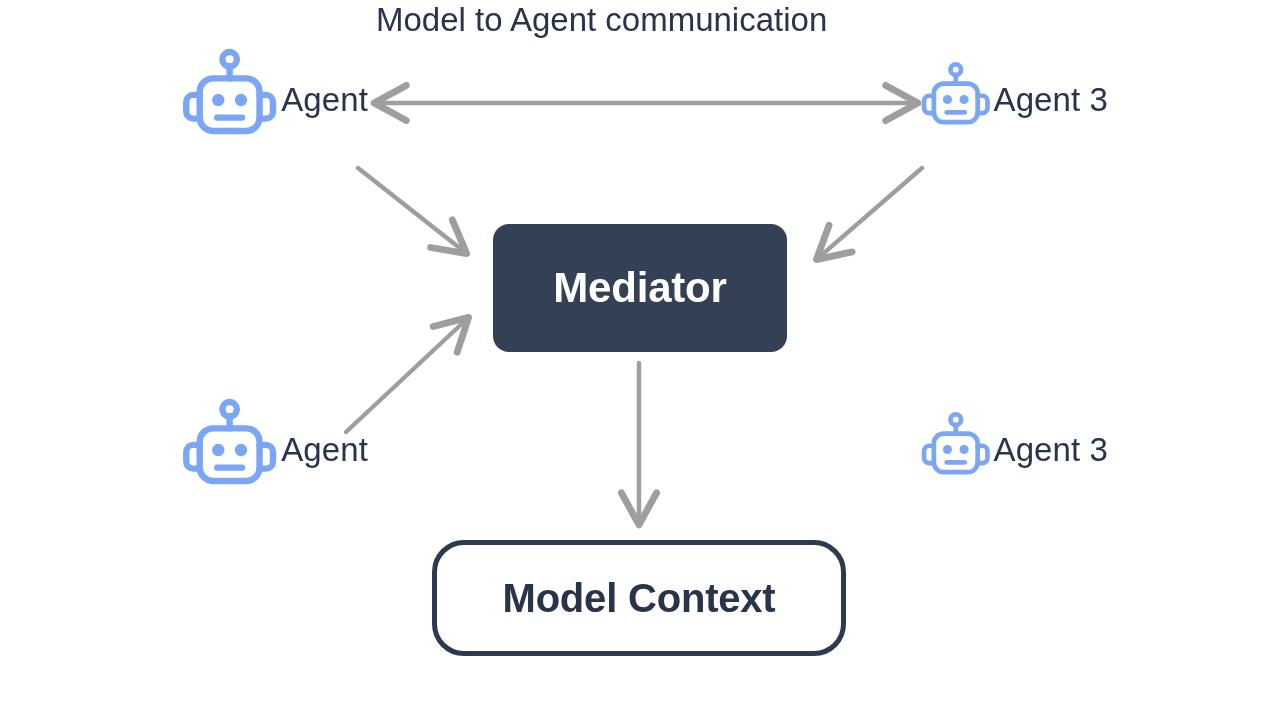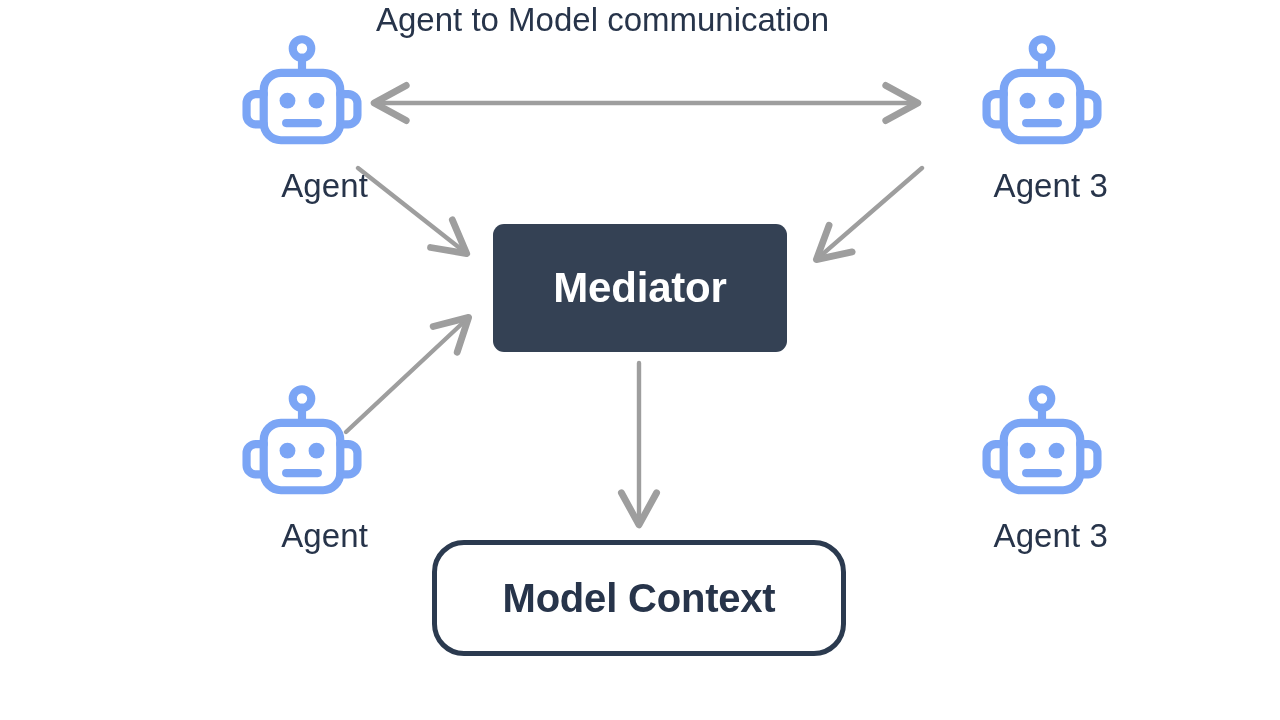--- a/index.html
+++ b/index.html
@@ -24,22 +24,22 @@
     top: 0;
     width: 1280px;
     height: 720px;
     pointer-events: none;
   }
 
   
   .agent-node {
     position: absolute;
     display: flex;
-    flex-direction: column;
-    align-items: flex-end;
+    flex-direction: row;
+    align-items: center;
     width: 190px;
   }
   .robot-icon {
     display: block;
     width: 132px;
     height: 132px;
   }
   .agent-label {
     font-size: 33px;
     color: #27344a;
@@ -56,21 +56,21 @@
   #agent-bottom-right{ left: 918px;  top: 382px; }
 
   
   #mediator-box {
     position: absolute;
     left: 493px;
     top: 224px;
     width: 294px;
     height: 128px;
     background: #344154;
-    border-radius: 11px;
+    border-radius: 16px;
     display: flex;
     align-items: center;
     justify-content: center;
   }
   #mediator-box .box-text {
     color: #ffffff;
     font-size: 42px;
     font-weight: bold;
     letter-spacing: -0.2px;
   }
@@ -148,21 +148,21 @@
 
     <g>
       <line x1="346" y1="432" x2="468" y2="318" stroke="#9e9e9e" stroke-width="4.4" stroke-linecap="round" marker-end="url(#arrowEnd)"></line>
     </g>
 
     <g>
       <line x1="639" y1="363" x2="639" y2="524" stroke="#9e9e9e" stroke-width="4.4" stroke-linecap="round" marker-end="url(#arrowEnd)"></line>
     </g>
   </svg>
 
-  <div class="caption" id="caption-a2a">Agent to Model communication</div>
+  <div class="caption" id="caption-a2a">Model to Agent communication</div>
 
 
 
   <div id="mediator-box">
     <span class="box-text">Mediator</span>
   </div>
 
   <div id="model-context-box">
     <span class="box-text">Model Context</span>
   </div>

